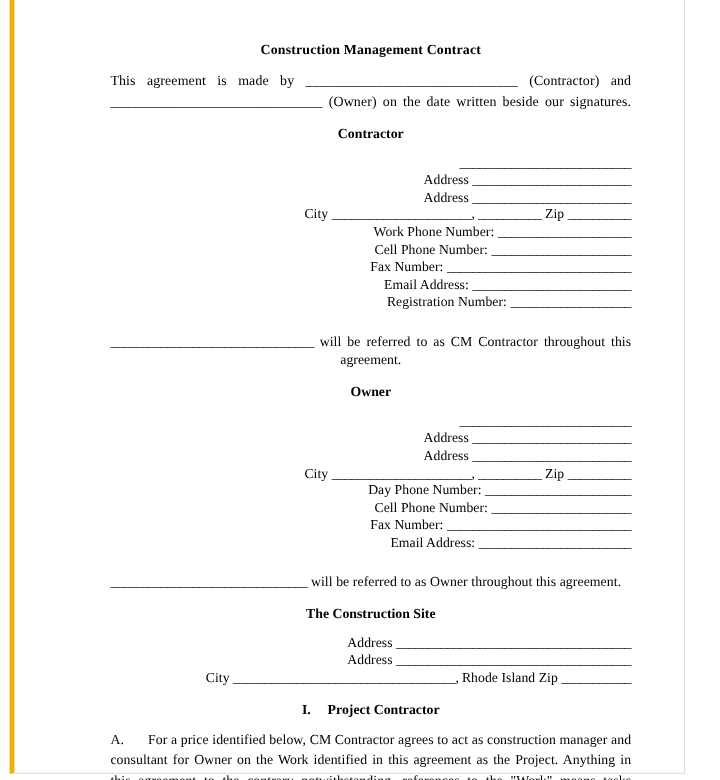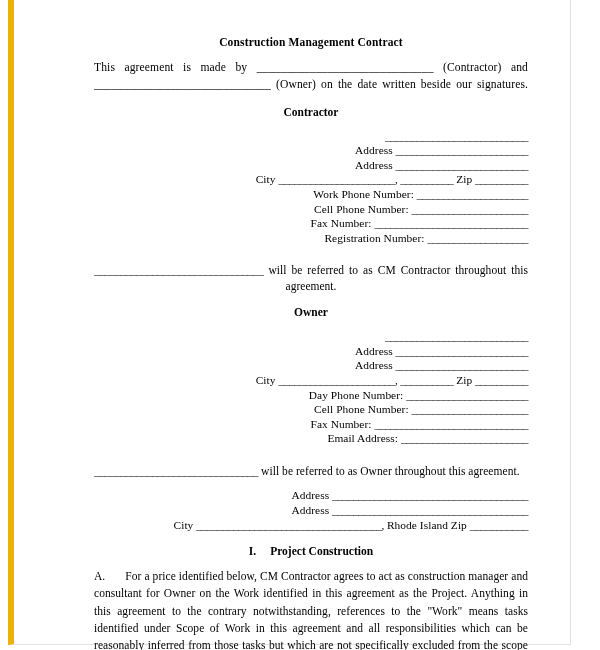--- a/index.html
+++ b/index.html
@@ -15,21 +15,21 @@
     color: #000000;
     overflow: hidden;
   }
 
   .page-frame {
     position: absolute;
     left: 8px;
     top: 0px;
     width: 563px;
     height: 645px;
-    border-left: 6px solid #eab308;
+    border-left: 4px solid #eab308;
     border-right: 1px solid #e2e2e2;
     border-bottom: 1px solid #e2e2e2;
     box-sizing: border-box;
     background: #ffffff;
   }
 
   .doc-body {
     position: absolute;
     left: 80px;
     top: 0px;
@@ -158,20 +158,24 @@
       </div>
       <div class="field-line">
         <span>Cell Phone Number:</span>
         <span class="blank">______________________</span>
       </div>
       <div class="field-line">
         <span>Fax Number:</span>
         <span class="blank">_____________________________</span>
       </div>
       <div class="field-line">
+        <span>Email Address:</span>
+        <span class="blank">_________________________</span>
+      </div>
+      <div class="field-line">
         <span>Registration Number:</span>
         <span class="blank">___________________</span>
       </div>
     </div>
 
     <div class="refer-line">
       <span class="blank">________________________________</span>
       <span>will be referred to as CM Contractor throughout this</span>
     </div>
     <div class="refer-tail">agreement.</div>
@@ -213,40 +217,41 @@
         <span>Email Address:</span>
         <span class="blank">________________________</span>
       </div>
     </div>
 
     <div class="refer-line short">
       <span class="blank">_______________________________</span>
       <span>will be referred to as Owner throughout this agreement.</span>
     </div>
 
+    <div class="section-head">The Construction Site</div>
 
     <div class="field-block">
       <div class="field-line">
         <span>Address</span>
         <span class="blank">_____________________________________</span>
       </div>
       <div class="field-line">
         <span>Address</span>
         <span class="blank">_____________________________________</span>
       </div>
       <div class="field-line">
         <span>City</span>
         <span class="blank">___________________________________,</span>
         <span>Rhode Island Zip</span>
         <span class="blank">___________</span>
       </div>
     </div>
 
     <div class="numbered-head">
-      <span class="num">I.</span><span>Project Construction</span>
+      <span class="num">I.</span><span>Project Contractor</span>
     </div>
 
     <div class="para">
       <span class="lead">A.</span><span>For a price identified below, CM Contractor agrees to act as construction manager and consultant for Owner on the Work identified in this agreement as the Project. Anything in this agreement to the contrary notwithstanding, references to the "Work" means tasks identified under Scope of Work in this agreement and all responsibilities which can be reasonably inferred from those tasks but which are not specifically excluded from the scope of work. References to the "Contract Documents" means this Agreement and all documents incorporated by reference into this Agreement. In the context of work to be performed by others, "Contract Documents" can refer to Plans, Specifications and agreements between the property owner and contractors or suppliers for the construction of Project.</span>
     </div>
 
   </div>
 </div>
 
 </body></html>

